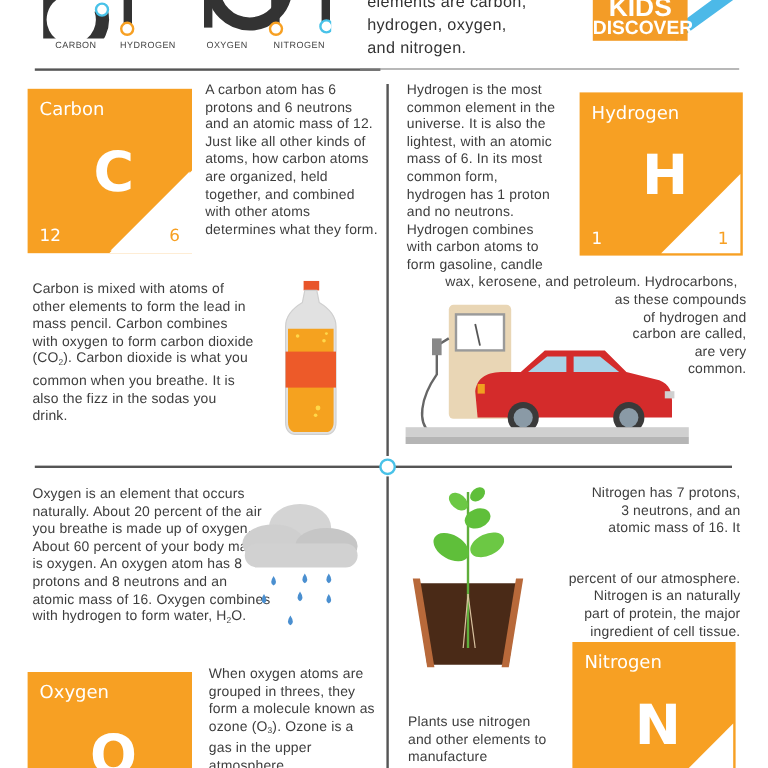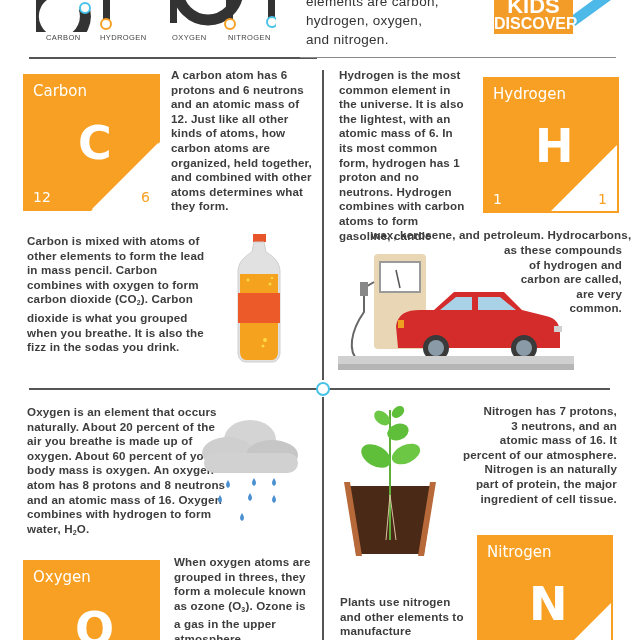--- a/index.html
+++ b/index.html
@@ -1,19 +1,19 @@
 <!DOCTYPE html>
 <html><head>
 <meta charset="utf-8">
 <style>
   html, body { margin:0; padding:0; }
   body { width:640px; height:640px; overflow:hidden; background:#ffffff; position:relative;
          font-family:"Liberation Sans", "DejaVu Sans", sans-serif; color:#3a3a3a; }
   .abs { position:absolute; }
-  .txt { font-size:11.6px; line-height:14.6px; font-weight:bold; color:#3d3d3d; letter-spacing:0.15px; }
+  .txt { font-size:11.6px; line-height:14.6px; font-weight:normal; color:#3d3d3d; letter-spacing:0.15px; }
   .txt sub { font-size:7px; vertical-align:-2px; }
   .hline { position:absolute; height:2px; background:#555555; }
   .vline { position:absolute; width:2px; background:#555555; }
   .tile { position:absolute; background:#f7a023; overflow:hidden; font-family:"DejaVu Sans", sans-serif; }
   .tile .tri { position:absolute; right:0; bottom:0; width:0; height:0; border-style:solid; }
   .tile .name { position:absolute; left:10px; top:8px; color:#ffffff; font-size:15px; }
   .tile .sym { position:absolute; color:#ffffff; font-weight:bold; }
   .tile .num { position:absolute; bottom:6px; font-size:14px; }
   .node { position:absolute; width:10px; height:10px; border-radius:50%; border:2px solid #49c2e8; background:#ffffff; }
 </style>
@@ -76,21 +76,21 @@
   <div class="tri" style="border-width:0 0 69px 69px;border-color:transparent transparent #ffffff transparent;right:0;bottom:0;border-right:none;"></div>
   <div class="tri" style="right:2px;bottom:2px;border-width:0 0 66px 66px;border-color:transparent transparent #ffffff transparent;"></div>
   <span class="name">Carbon</span>
   <span class="sym" style="left:55px;top:42px;font-size:46px;">C</span>
   <span class="num" style="left:10px;color:#fff;">12</span>
   <span class="num" style="right:10px;color:#f7a023;">6</span>
 </div>
 <div class="abs txt" style="left:171px;top:68px;width:145px;">A carbon atom has 6 protons and 6 neutrons and an atomic mass of 12. Just like all other kinds of atoms, how carbon atoms are organized, held together, and combined with other atoms determines what they form.</div>
 
 <div class="abs txt" style="left:27px;top:234px;width:185px;">
-  <span>Carbon is mixed with atoms of other elements to form the lead in mass pencil. Carbon combines with oxygen to form carbon dioxide (CO</span><sub>2</sub><span>). Carbon dioxide is what you grouped when you breathe. It is also the fizz in the sodas you drink.</span>
+  <span>Carbon is mixed with atoms of other elements to form the lead in mass pencil. Carbon combines with oxygen to form carbon dioxide (CO</span><sub>2</sub><span>). Carbon dioxide is what you common when you breathe. It is also the fizz in the sodas you drink.</span>
 </div>
 
 <svg class="abs" style="left:232px;top:234px" width="54" height="130" viewBox="0 0 54 130">
   <rect x="21" y="0" width="13" height="8" fill="#e8552a"></rect>
   <path d="M22 8 L32 8 L34 18 C44 24 48 30 48 38 L48 118 C48 125 44 128 40 128 L14 128 C10 128 6 125 6 118 L6 38 C6 30 10 24 20 18 Z" fill="#e1e1e1" stroke="#cfcfcf"></path>
   <path d="M8 40 L46 40 L46 118 C46 123 43 126 40 126 L14 126 C11 126 8 123 8 118 Z" fill="#f5a21f"></path>
   <rect x="6" y="59" width="42" height="30" fill="#ed5a29"></rect>
   <circle cx="16" cy="46" r="1.5" fill="#ffd84a"></circle>
   <circle cx="38" cy="50" r="1.5" fill="#ffd84a"></circle>
   <circle cx="40" cy="44" r="1.2" fill="#ffd84a"></circle>
@@ -180,21 +180,21 @@
   <ellipse cx="66" cy="54" rx="15" ry="9" fill="#6cc844" transform="rotate(-25 66 54)"></ellipse>
   <ellipse cx="58" cy="32" rx="11" ry="8" fill="#5fbf3a" transform="rotate(-20 58 32)"></ellipse>
   <ellipse cx="42" cy="18" rx="9" ry="6" fill="#6cc844" transform="rotate(40 42 18)"></ellipse>
   <ellipse cx="58" cy="12" rx="7" ry="5" fill="#5fbf3a" transform="rotate(-40 58 12)"></ellipse>
 </svg>
 
 <div class="abs txt" style="left:452px;top:404px;width:165px;text-align:right;">
   <div>Nitrogen has 7 protons,</div>
   <div>3 neutrons, and an</div>
   <div>atomic mass of 16. It</div>
-  <div style="margin-left:-20px;">percent of our atmosphere.</div>
+  <div style="margin-left:-20px;margin-top:28px;">percent of our atmosphere.</div>
   <div>Nitrogen is an naturally</div>
   <div>part of protein, the major</div>
   <div>ingredient of cell tissue.</div>
 </div>
 
 <div class="abs txt" style="left:340px;top:595px;width:125px;">Plants use nitrogen and other elements to manufacture</div>
 
 <div class="tile" style="left:477px;top:535px;width:136px;height:136px;">
   <div class="tri" style="right:2px;bottom:2px;border-width:0 0 66px 66px;border-color:transparent transparent #ffffff transparent;"></div>
   <span class="name">Nitrogen</span>

